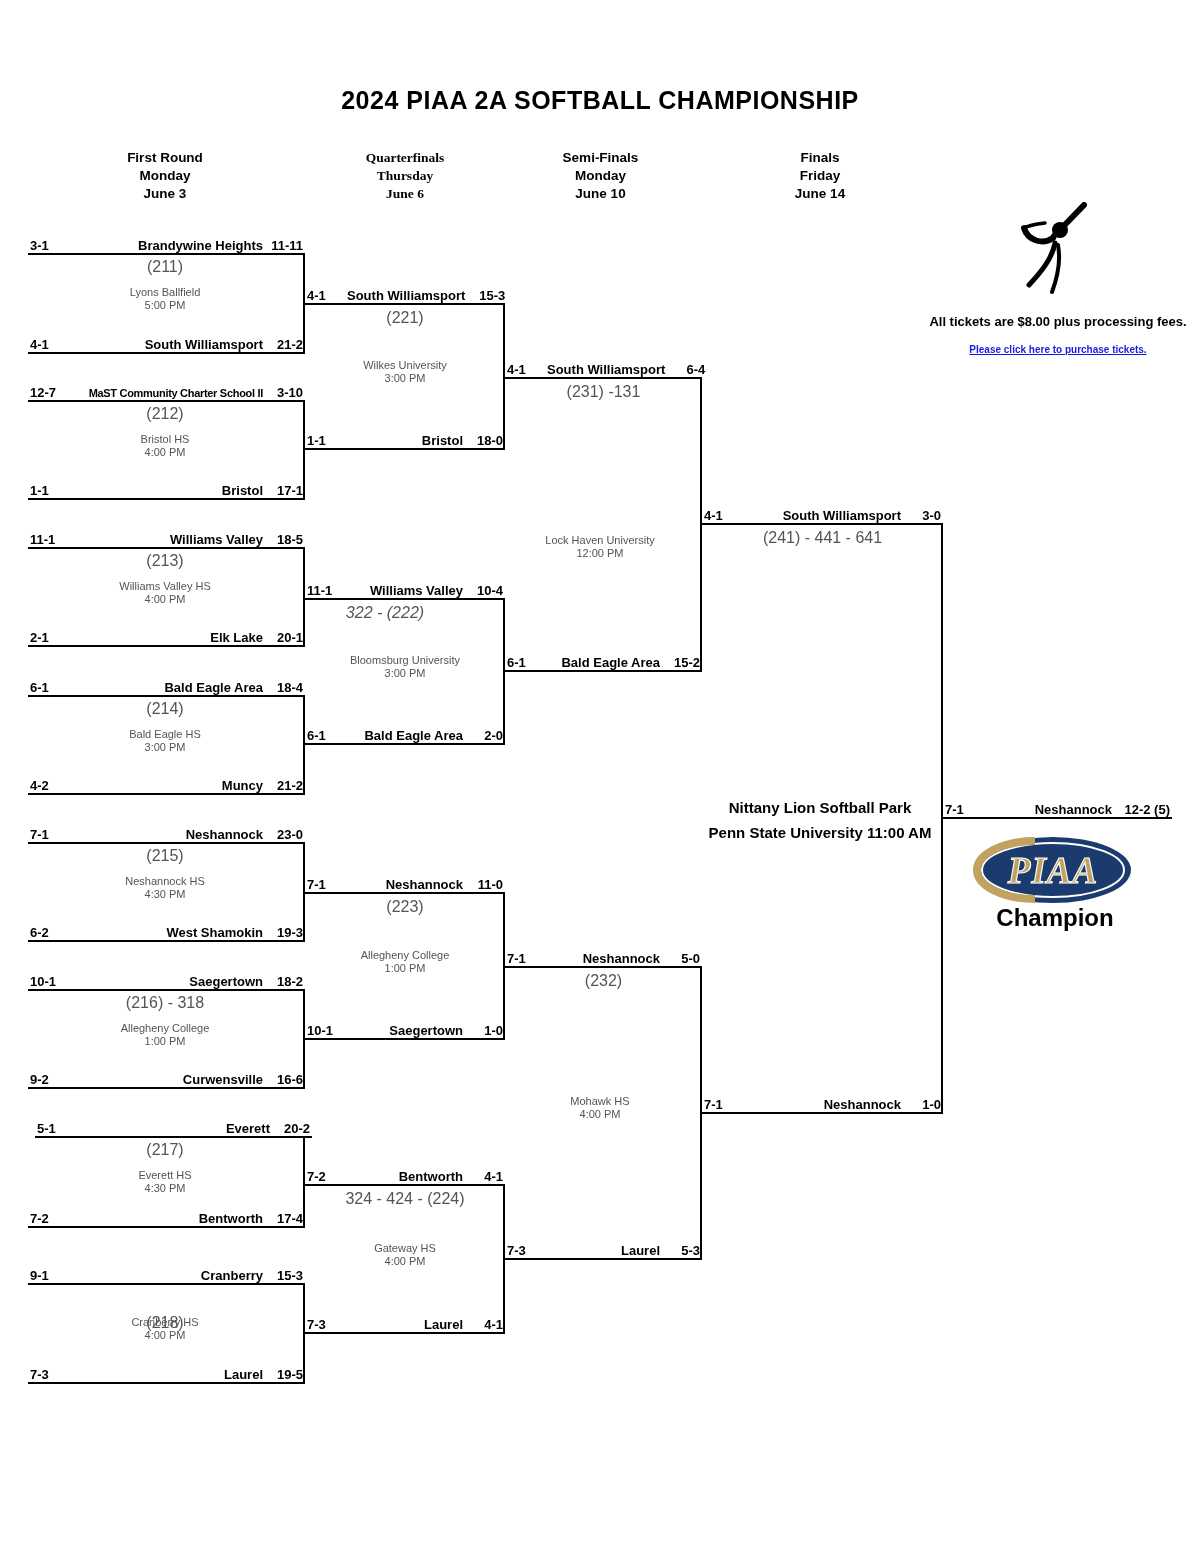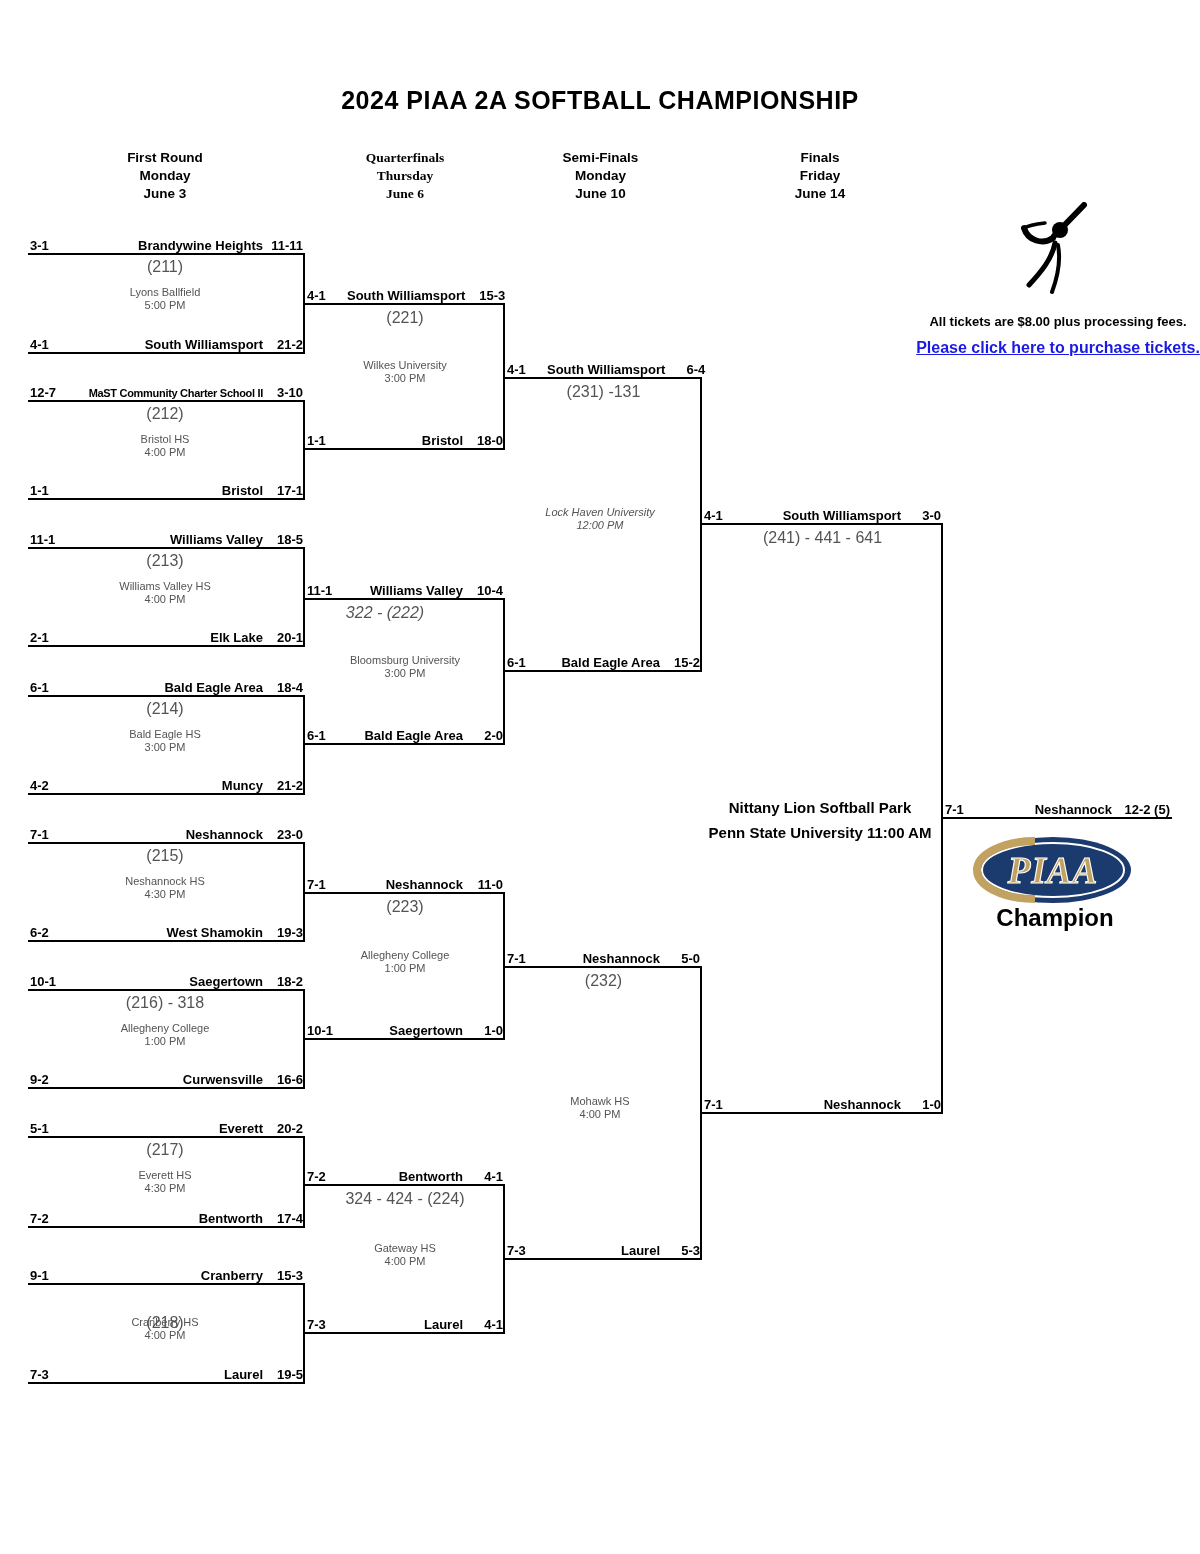--- a/index.html
+++ b/index.html
@@ -25,21 +25,21 @@
   .r5{left:943px;width:229px;}
   .vl{position:absolute;width:0;border-left:2px solid var(--line,#000);}
   .lbl{position:absolute;font-size:16px;color:var(--label-gray,#545454);text-align:center;}
   .ven{position:absolute;font-size:11px;color:var(--label-gray,#545454);
        text-align:center;line-height:13px;}
   .final-venue{position:absolute;left:695px;width:250px;top:795px;text-align:center;
                font-weight:700;font-size:15px;line-height:25px;color:#000;}
   .ticket-note{position:absolute;left:893px;width:330px;top:314px;text-align:center;
                font-weight:700;font-size:13px;}
   .ticket-link-wrap{position:absolute;left:893px;width:330px;top:339px;text-align:center;}
-  .ticket-link-wrap a{color:var(--link-blue,#1a1ae6);font-weight:700;font-size:16px;
+  .ticket-link-wrap a{color:var(--link-blue,#1a1ae6);font-weight:700;font-size:10px;
                text-decoration:underline;cursor:pointer;}
   .champion-label{position:absolute;left:958px;width:194px;top:904px;text-align:center;
                font-weight:700;font-size:24px;}
   svg{position:absolute;}
 </style>
 </head>
 <body>
 
 <div class="page">
 
@@ -132,21 +132,21 @@
   <div class="tl r1" style="top:971px;">
     <span class="seed">10-1</span>
     <span class="nm">Saegertown</span>
     <span class="rec">18-2</span>
   </div>
   <div class="tl r1" style="top:1069px;">
     <span class="seed">9-2</span>
     <span class="nm">Curwensville</span>
     <span class="rec">16-6</span>
   </div>
-  <div class="tl r1" style="top:1118px;">
+  <div class="tl r1" style="top:1118px;margin-left:7px;">
     <span class="seed">5-1</span>
     <span class="nm">Everett</span>
     <span class="rec">20-2</span>
   </div>
   <div class="tl r1" style="top:1208px;">
     <span class="seed">7-2</span>
     <span class="nm">Bentworth</span>
     <span class="rec">17-4</span>
   </div>
   <div class="tl r1" style="top:1265px;">
@@ -298,21 +298,21 @@
     <span class="nm">Laurel</span>
     <span class="rec">5-3</span>
   </div>
 
   <div class="vl" style="left:700px;top:377px;height:295px;"></div>
   <div class="vl" style="left:700px;top:966px;height:294px;"></div>
 
   <div class="lbl" style="left:505px;width:197px;top:383px;">(231) -131</div>
   <div class="lbl" style="left:505px;width:197px;top:972px;">(232)</div>
 
-  <div class="ven" style="left:520px;width:160px;top:506px;font-style:italic;">
+  <div class="ven" style="left:520px;width:160px;top:534px;">
     <div>Lock Haven University</div>
       <div>12:00 PM</div>
   </div>
   <div class="ven" style="left:520px;width:160px;top:1095px;">
     <div>Mohawk HS</div>
       <div>4:00 PM</div>
   </div>
 
   <div class="tl r4" style="top:505px;">
     <span class="seed">4-1</span>

